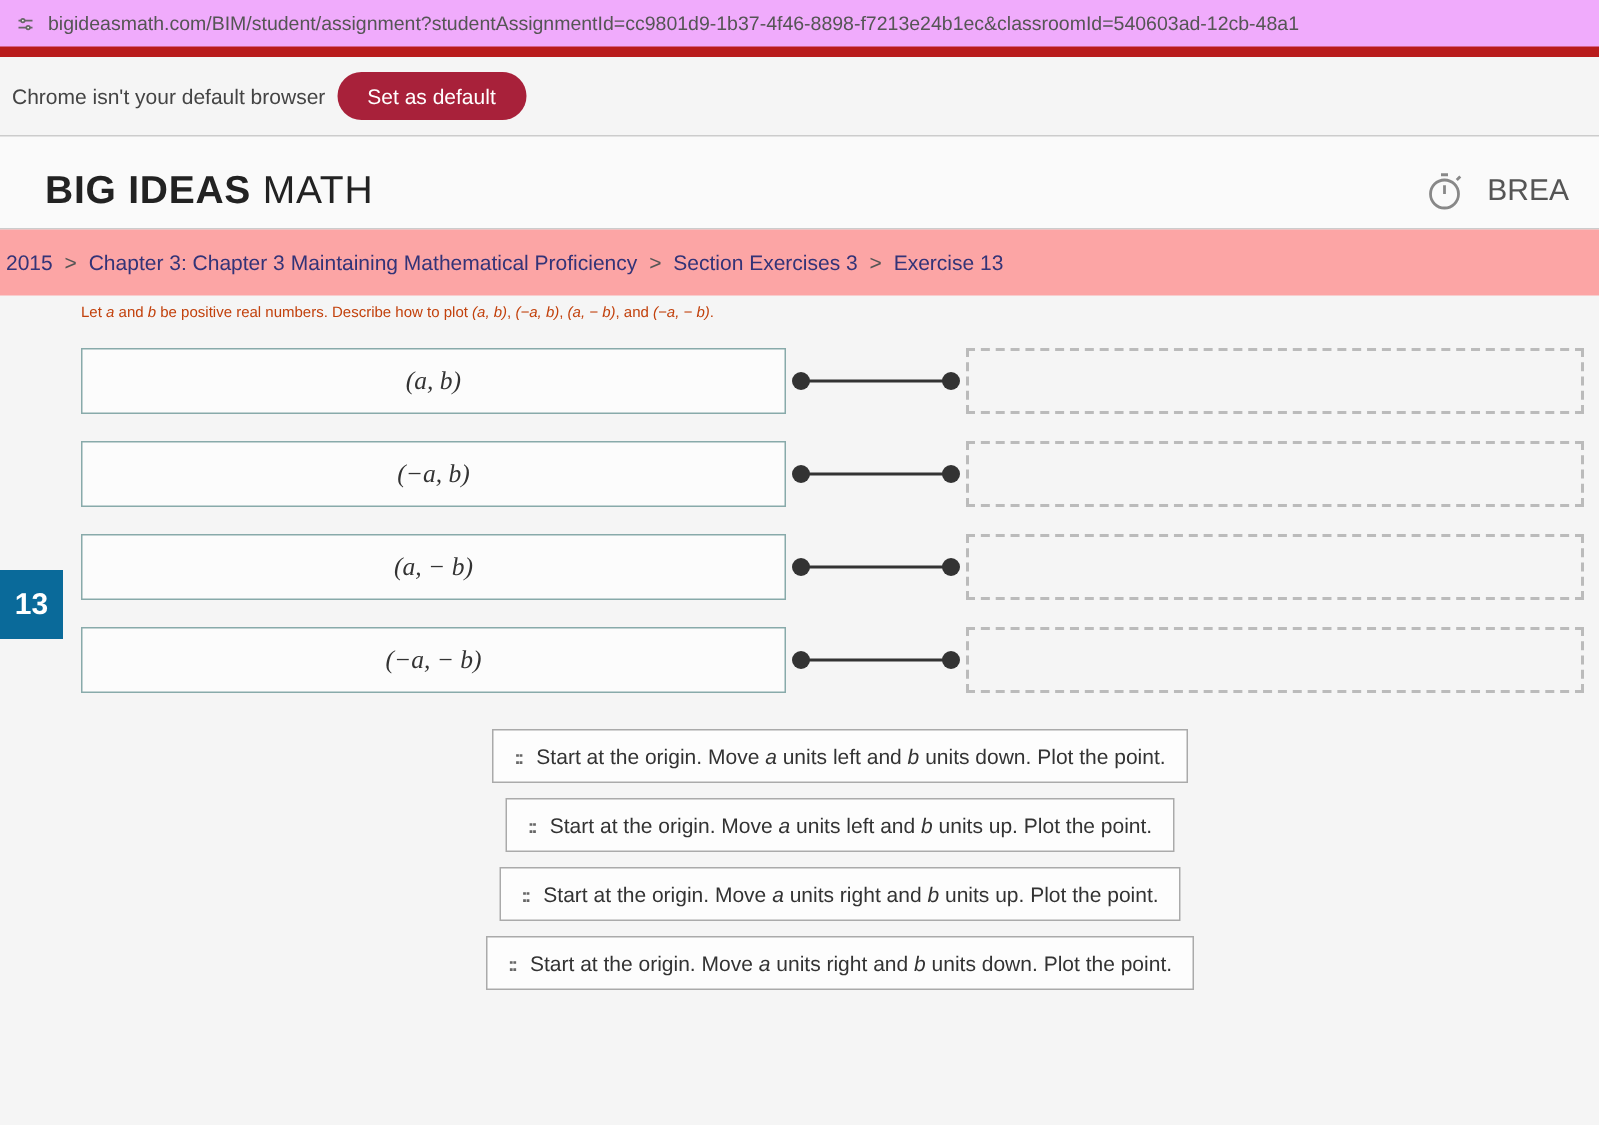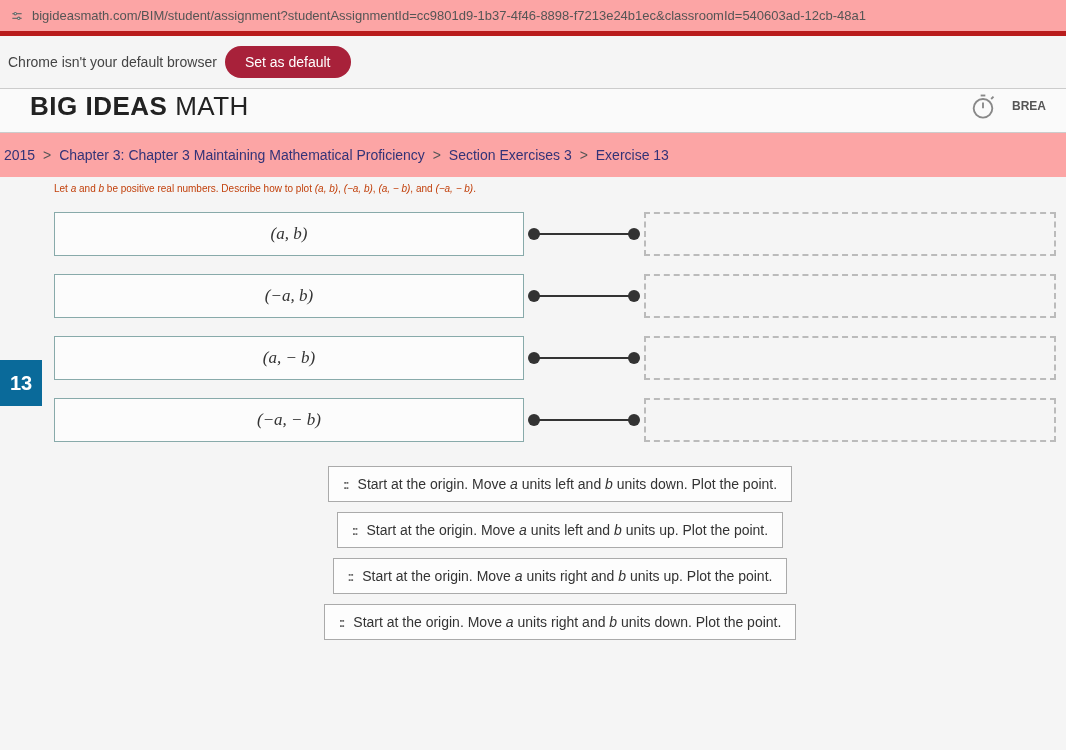--- a/index.html
+++ b/index.html
@@ -1,26 +1,26 @@
 <!DOCTYPE html>
 <html><head>
 <meta charset="utf-8">
 <style>
 *{margin:0;padding:0;box-sizing:border-box}
 body{font-family:Arial,Helvetica,sans-serif;background:#f5f5f5;color:#333;width:1066px;height:750px;overflow:hidden}
-.url-bar{padding:8px 10px;border-bottom:5px solid #b91c1c;background:#fca5a5;font-size:13px;color:#555;display:flex;align-items:center;gap:8px}
+.url-bar{padding:8px 10px;border-bottom:7px solid #b91c1c;background:#f0abfc;font-size:13px;color:#555;display:flex;align-items:center;gap:8px}
 .url-icon{width:14px;height:14px;display:inline-flex;align-items:center;justify-content:center}
 .browser-prompt{display:flex;align-items:center;gap:8px;padding:10px 8px;font-size:14px;color:#444}
 .set-default-btn{background:#a8213a;color:#fff;border:none;padding:8px 20px;border-radius:20px;font-size:14px;font-weight:400;cursor:pointer}
-.title-row{display:flex;align-items:flex-start;justify-content:space-between;padding:2px 20px 10px 30px;border-top:1px solid #ccc;border-bottom:1px solid #ccc;background:#fafafa}
+.title-row{display:flex;align-items:flex-end;justify-content:space-between;padding:20px 20px 10px 30px;border-top:1px solid #ccc;border-bottom:1px solid #ccc;background:#fafafa}
 .site-title{font-size:26px;font-weight:700;letter-spacing:.5px;color:#222}
 .site-title .light{font-weight:400}
 .right-group{display:flex;align-items:center;gap:14px}
 .timer-icon{width:30px;height:30px;display:flex;align-items:center;justify-content:center;color:#888}
-.brea{font-size:12px;color:#555;font-weight:700}
+.brea{font-size:20px;color:#555;font-weight:400}
 .breadcrumb{padding:14px 4px;font-size:14px;color:#337;background:#fca5a5}
 .breadcrumb .sep{margin:0 4px;color:#555}
 .question-text{font-size:10px;color:#c2410c;padding:6px 0 16px 54px}
 .question-text .it{font-style:italic}
 .work-area{position:relative;padding-left:54px}
 .q-number{position:absolute;left:0;top:150px;width:42px;height:46px;background:#0a6a9a;color:#fff;display:flex;align-items:center;justify-content:center;font-size:20px;font-weight:600}
 .match-row{display:flex;align-items:center;margin-bottom:14px;height:48px}
 .label-box{width:470px;height:44px;border:1px solid #8aa;background:#fcfcfc;display:flex;align-items:center;justify-content:center;font-size:16px;font-style:normal}
 .label-box .math{font-style:italic;font-family:"Times New Roman",serif;font-size:17px}
 .connector{width:120px;height:8px;position:relative}

